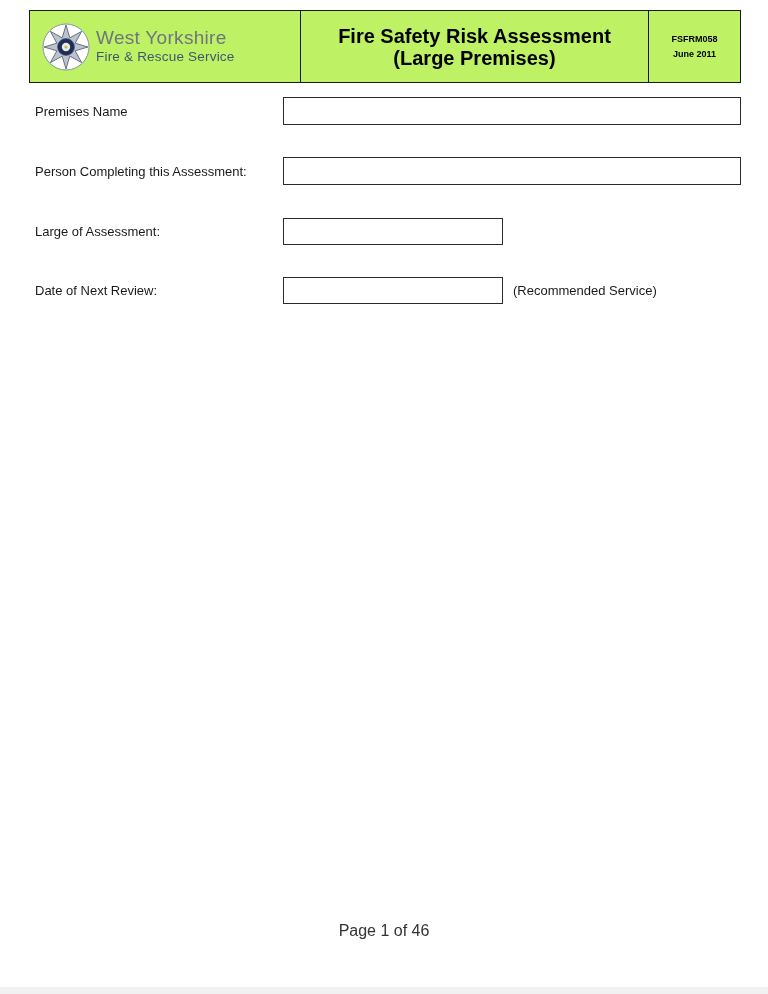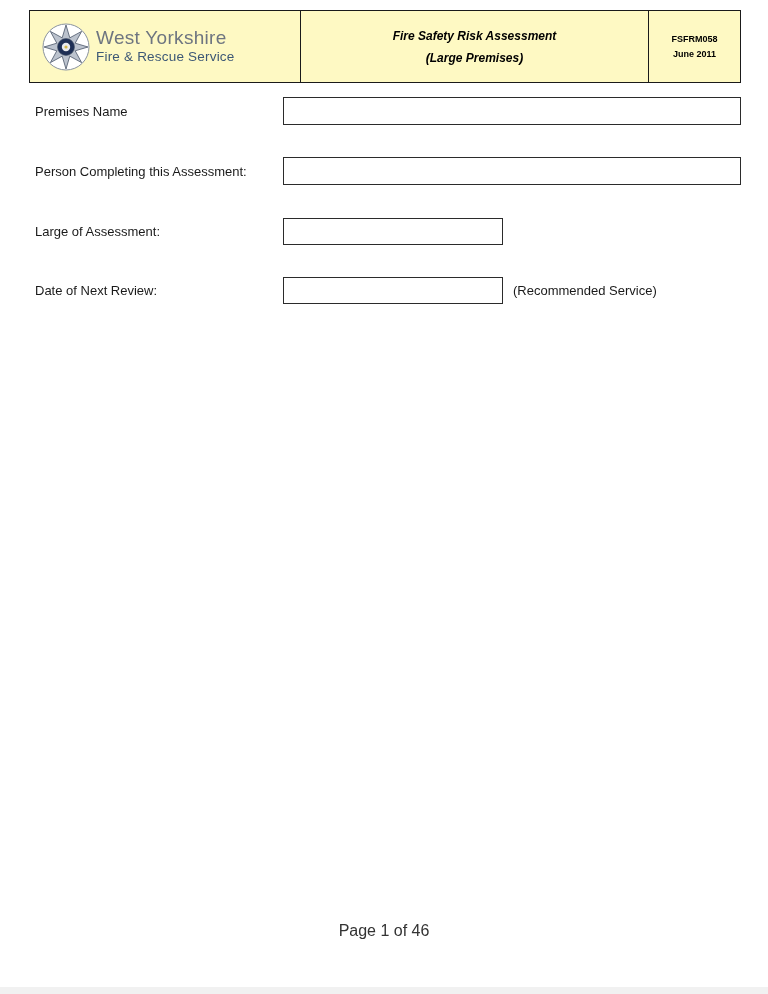--- a/index.html
+++ b/index.html
@@ -16,21 +16,21 @@
 
   
   .header-table {
     position: absolute;
     left: 29px;
     top: 10px;
     width: 712px;
     height: 73px;
     display: flex;
     border: 1px solid #1a1a1a;
-    background: #fef9c3;
+    background: #bef264;
   }
   .header-cell { height: 100%; }
   .logo-cell {
     width: 271px;
     border-right: 1px solid #1a1a1a;
     display: flex;
     align-items: center;
     padding-left: 12px;
   }
   .badge { width: 48px; height: 48px; display: block; flex: 0 0 48px; }
@@ -49,25 +49,24 @@
   .title-cell {
     flex: 1;
     border-right: 1px solid #1a1a1a;
     display: flex;
     flex-direction: column;
     justify-content: center;
     align-items: center;
     text-align: center;
   }
   .doc-title-line {
-    font-size: 12px;
+    font-size: 20px;
     font-weight: bold;
     line-height: 22px;
     color: #000000;
-    font-style: italic;
   }
   .ref-cell {
     width: 91px;
     display: flex;
     flex-direction: column;
     justify-content: center;
     align-items: center;
     text-align: center;
   }
   .ref-line {

